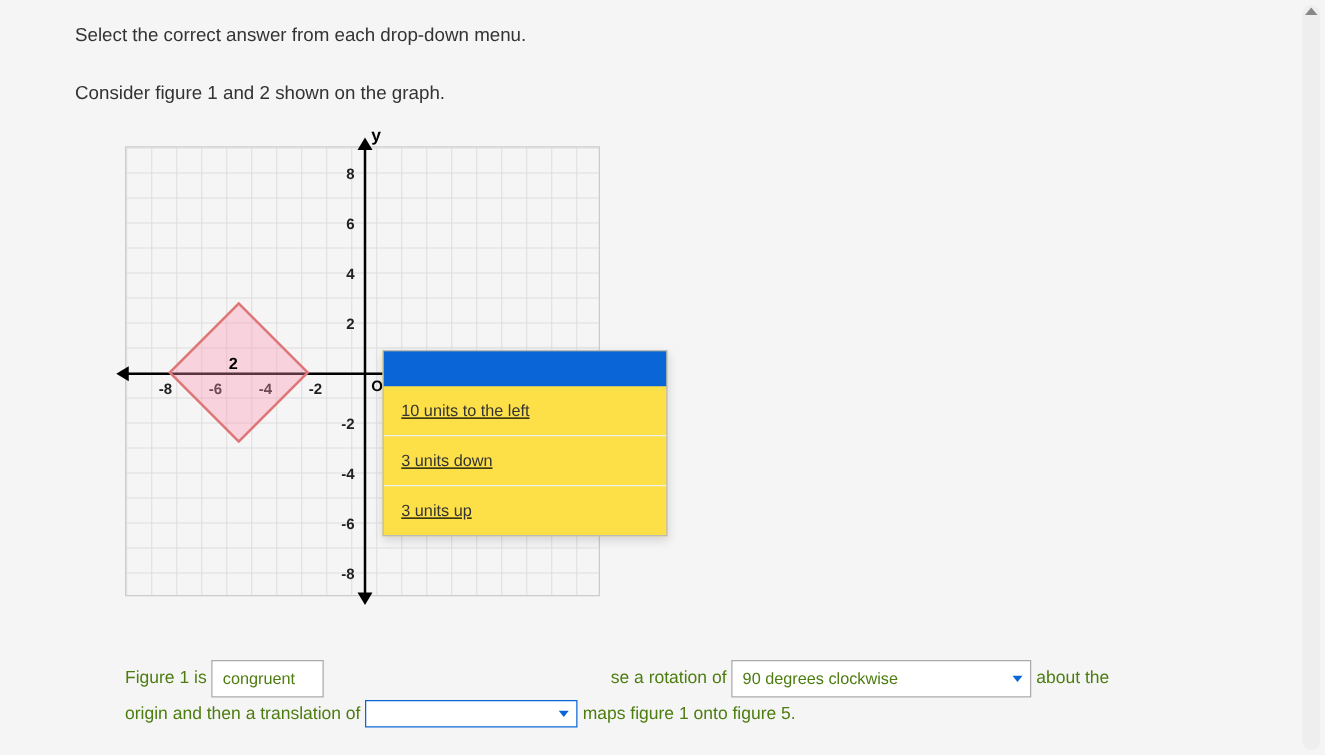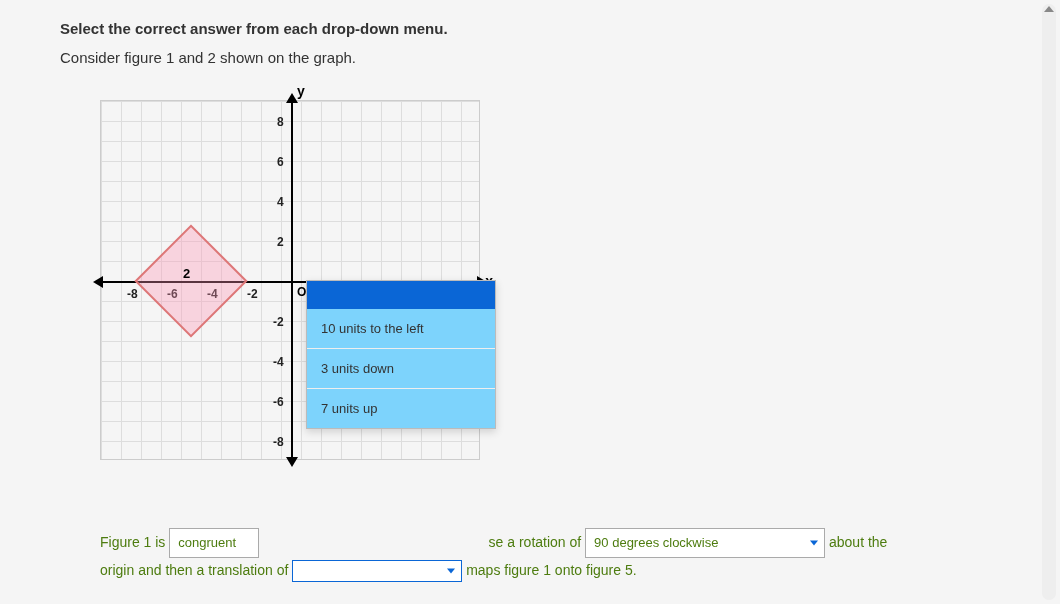--- a/index.html
+++ b/index.html
@@ -5,21 +5,21 @@
     * { box-sizing: border-box; margin: 0; padding: 0; }
     body {
       font-family: Arial, sans-serif;
       background: #f5f5f5;
       width: 1060px;
       height: 604px;
       position: relative;
       overflow: hidden;
       padding: 20px 60px;
     }
-    .instruction { font-size: 15px; color: #333; margin-bottom: 12px; font-weight: bold; }
+    .instruction { font-size: 15px; color: #333; margin-bottom: 29px; }
     .subtext { font-size: 15px; color: #333; margin-bottom: 34px; }
     .graph-container {
       position: relative;
       width: 380px;
       height: 360px;
       background: linear-gradient(#ddd 1px, transparent 1px), linear-gradient(90deg, #ddd 1px, transparent 1px);
       background-size: 20px 20px;
       border: 1px solid #ccc;
       margin-left: 40px;
     }
@@ -47,25 +47,26 @@
       left: 230px; top: 210px;
       width: 0; height: 0;
       border-left: 45px solid transparent;
       border-right: 45px solid transparent;
       border-bottom: 30px solid rgba(255,180,120,0.5);
     }
     .dropdown-popup {
       position: absolute;
       left: 306px;
       top: 280px;
-      width: 190px;
-      background: #7dd3fc;
+      width: 228px;
+      background: #fde047;
       border: 1px solid #bbb;
       box-shadow: 0 3px 8px rgba(0,0,0,0.15);
       z-index: 10;
+      text-decoration: underline;
     }
     .dropdown-header {
       height: 28px;
       background: #0a66d6;
     }
     .dropdown-item {
       padding: 12px 14px;
       font-size: 13px;
       color: #333;
       cursor: pointer;
@@ -161,21 +162,21 @@
 
   <div class="fig1"></div>
   <div class="fig1-label">2</div>
   <div class="fig2"></div>
 </div>
 
 <div class="dropdown-popup">
   <div class="dropdown-header"></div>
   <div class="dropdown-item">10 units to the left</div>
   <div class="dropdown-item">3 units down</div>
-  <div class="dropdown-item">7 units up</div>
+  <div class="dropdown-item">3 units up</div>
 </div>
 
 <div class="sentence-row">
   <span>Figure 1 is</span>
   <span class="inline-select">
     <span>congruent</span>
   </span>
   &nbsp;&nbsp;&nbsp;&nbsp;&nbsp;&nbsp;&nbsp;&nbsp;&nbsp;&nbsp;&nbsp;&nbsp;&nbsp;&nbsp;&nbsp;&nbsp;&nbsp;&nbsp;&nbsp;&nbsp;&nbsp;&nbsp;&nbsp;&nbsp;&nbsp;&nbsp;&nbsp;&nbsp;&nbsp;&nbsp;&nbsp;&nbsp;&nbsp;&nbsp;&nbsp;&nbsp;&nbsp;&nbsp;&nbsp;&nbsp;&nbsp;&nbsp;&nbsp;&nbsp;&nbsp;&nbsp;&nbsp;&nbsp;&nbsp;&nbsp;&nbsp;&nbsp;&nbsp;&nbsp;&nbsp;&nbsp;&nbsp;
   <span>se a rotation of</span>
   <span class="inline-select" style="min-width:240px;">

